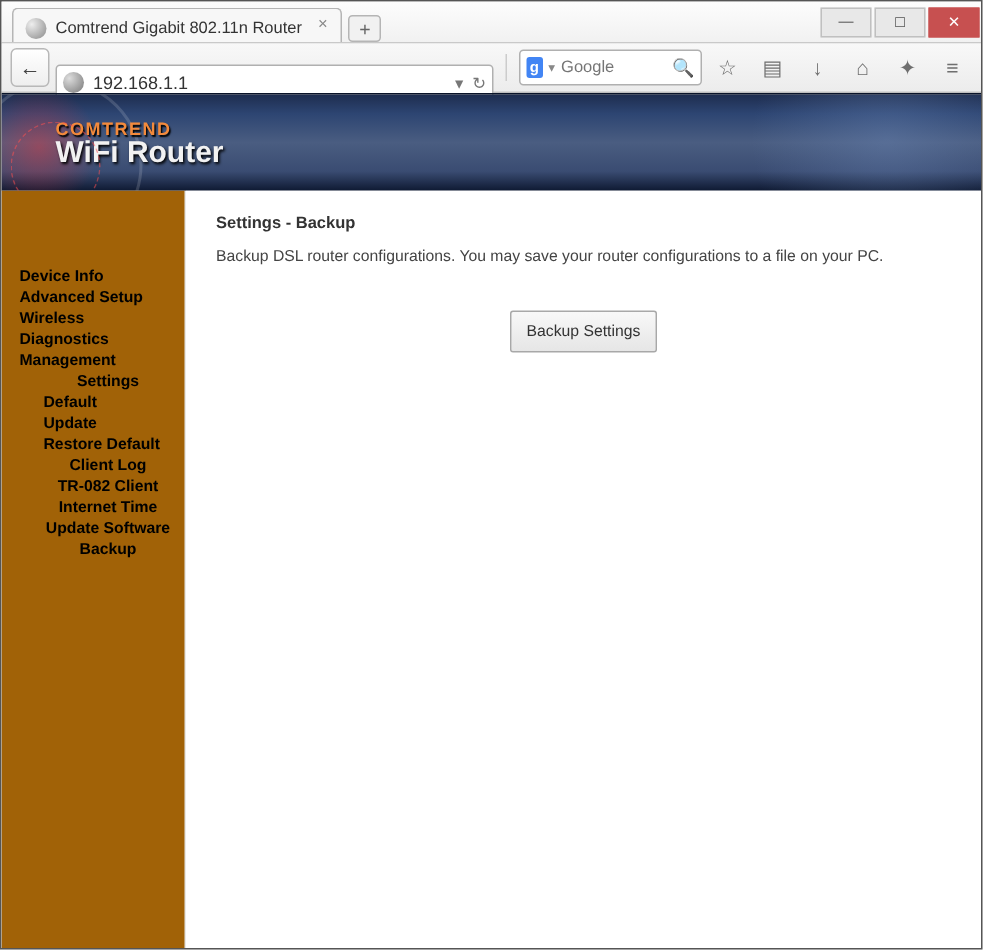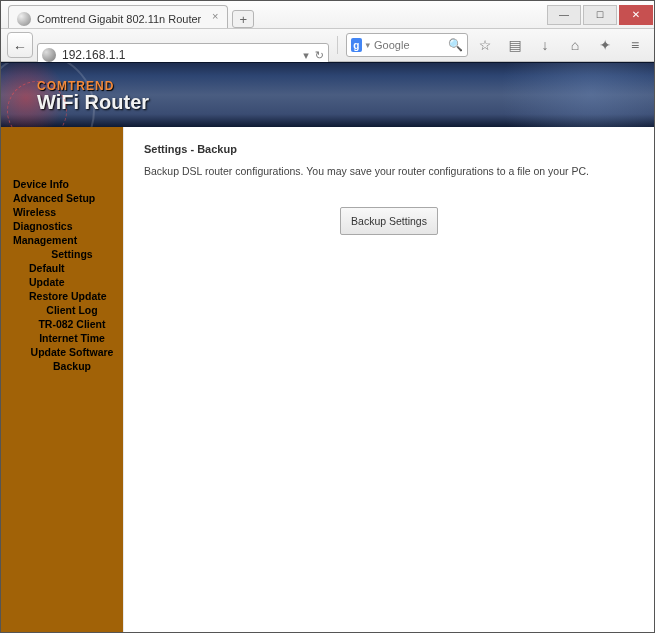--- a/index.html
+++ b/index.html
@@ -262,21 +262,21 @@
 <div class="main">
   <div class="sidebar">
     <div class="side-item">Device Info</div>
     <div class="side-item">Advanced Setup</div>
     <div class="side-item">Wireless</div>
     <div class="side-item">Diagnostics</div>
     <div class="side-item">Management</div>
     <div class="side-sub">Settings</div>
     <div class="side-sub2">Default</div>
     <div class="side-sub2">Update</div>
-    <div class="side-sub2">Restore Update</div>
+    <div class="side-sub2">Restore Default</div>
     <div class="side-sub">Client Log</div>
     <div class="side-sub">TR-082 Client</div>
     <div class="side-sub">Internet Time</div>
     <div class="side-sub">Update Software</div>
     <div class="side-sub">Backup</div>
   </div>
 
   <div class="content">
     <div class="content-title">Settings - Backup</div>
     <div class="content-desc">Backup DSL router configurations. You may save your router configurations to a file on your PC.</div>

